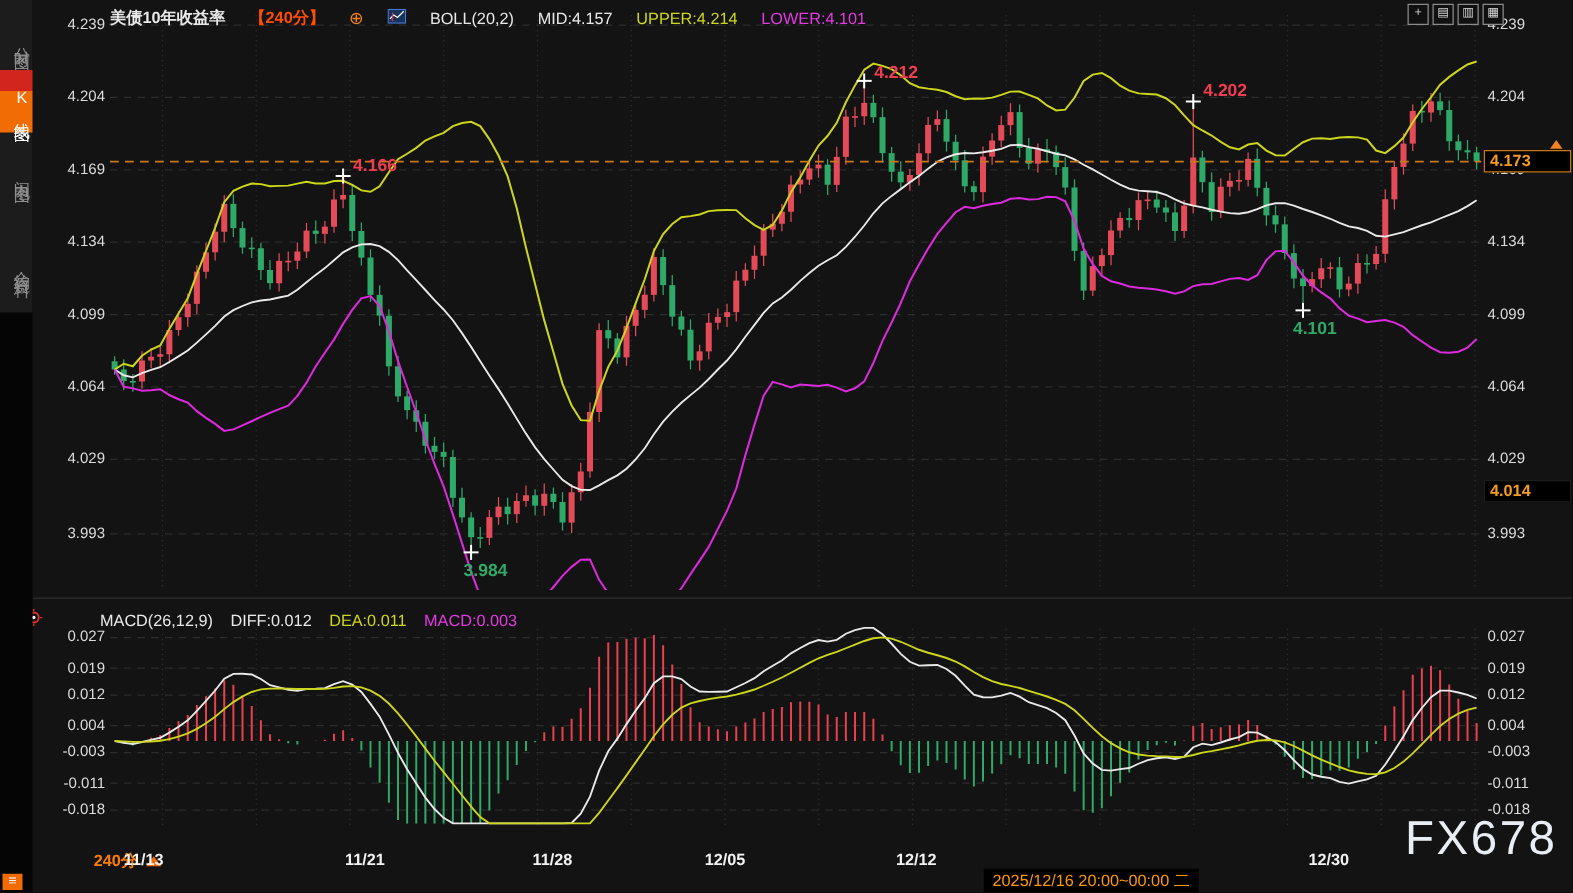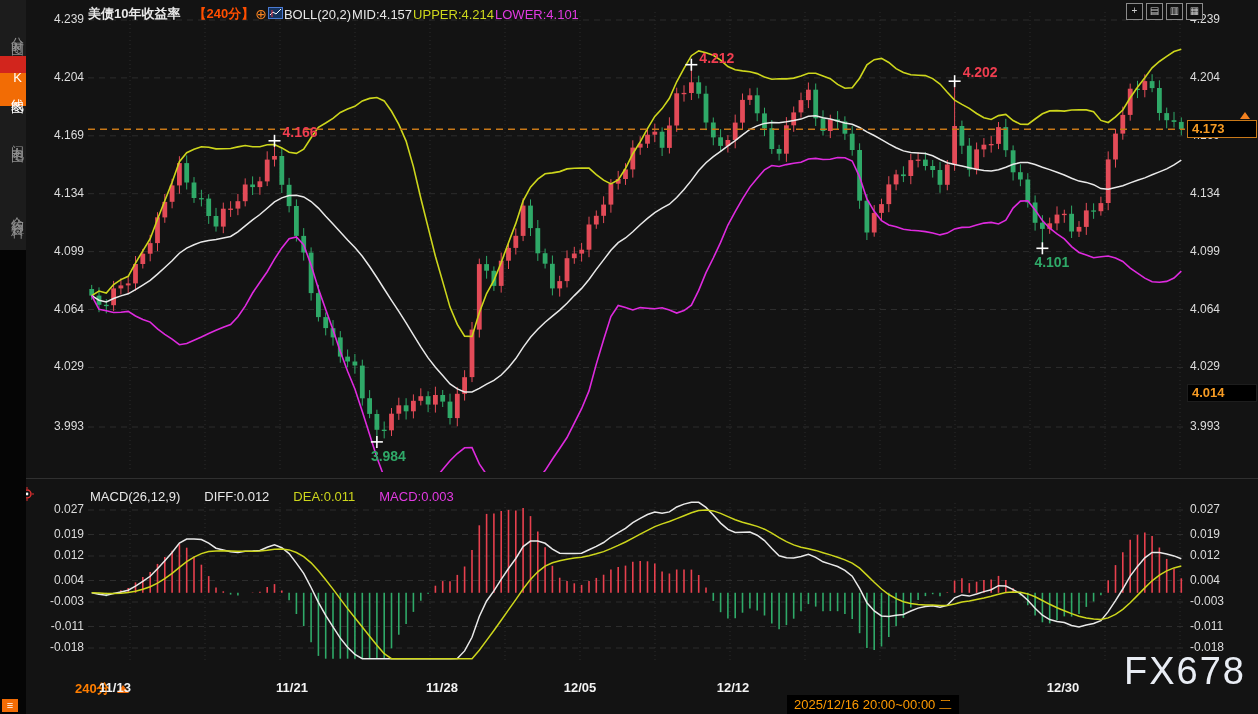--- a/index.html
+++ b/index.html
@@ -6,43 +6,43 @@
   .screen{position:relative;width:1258px;height:714px;background:#131313;overflow:hidden;
     font-family:"Liberation Sans","DejaVu Sans",sans-serif;-webkit-font-smoothing:antialiased;}
   svg.chart{position:absolute;left:0;top:0;}
   
   .sidebar{position:absolute;left:0;top:0;width:26px;height:714px;background:#050505;z-index:5;}
   .sidebar .strip{position:absolute;left:0;top:0;width:26px;height:250px;background:#1c1c1c;}
   .vtab{position:absolute;left:0;width:26px;writing-mode:vertical-rl;text-orientation:upright;
     letter-spacing:3px;font-size:13px;color:#8f8f8f;text-align:center;cursor:pointer;}
   .vtab.active{color:#fff;background:linear-gradient(180deg,#d2251d 0 34%,#f26c05 34%);}
   
-  .hdr{position:absolute;left:88px;top:5px;height:18px;display:flex;align-items:center;gap:1px;
+  .hdr{position:absolute;left:88px;top:5px;height:18px;display:flex;align-items:center;gap:19px;
     font-size:13px;color:#e8e8e8;z-index:4;white-space:nowrap;}
   .hdr .t{font-weight:bold;}
-  .hdr .period{color:#ff4e00;font-weight:bold;margin-left:12px;}
+  .hdr .period{color:#ff4e00;font-weight:bold;}
   .hdr .plus{color:#f58220;font-size:14px;}
   .hdr .upper{color:#cdd61c;}
   .hdr .lower{color:#e23ae2;}
   .winicons{position:absolute;top:3px;left:1126px;display:flex;gap:3px;z-index:6;}
   .winicons span{width:15px;height:15px;border:1px solid #8a8a8a;background:#101010;color:#cfcfcf;
     font-size:10px;line-height:14px;text-align:center;display:block;cursor:pointer;}
   
   .axlab{position:absolute;font-size:12px;color:#dcdcdc;}
   .axlab.l{width:40px;left:44px;text-align:right;}
   .axlab.r{width:52px;left:1190px;text-align:left;}
   
   .pbox{position:absolute;left:1187px;width:64px;height:16px;background:#000;color:#f59a23;
     font-size:13px;font-weight:bold;line-height:16px;padding-left:4px;z-index:4;}
   .pbox.cur{border:1px solid #c87818;}
   .pbox.sec{border:1px solid #1d1d1d;}
   .uparrow{position:absolute;width:0;height:0;border-left:5px solid transparent;border-right:5px solid transparent;
     border-bottom:7px solid #f58220;z-index:5;}
   
-  .macdhdr{position:absolute;left:90px;top:489px;display:flex;gap:24px;font-size:13px;color:#e8e8e8;z-index:4;}
+  .macdhdr{position:absolute;left:80px;top:489px;display:flex;gap:14px;font-size:13px;color:#e8e8e8;z-index:4;}
   .macdhdr .dea{color:#cdd61c;}
   .macdhdr .mac{color:#e23ae2;}
   .target{position:absolute;left:20px;top:487px;z-index:4;}
   
   .xaxis{position:absolute;left:0;top:679px;width:1258px;height:18px;z-index:4;}
   .xlab{position:absolute;top:1px;transform:translateX(-50%);font-size:13px;font-weight:bold;color:#f2f2f2;white-space:nowrap;}
   .xhl{position:absolute;top:16px;transform:translateX(-50%);font-size:13px;color:#ff9a00;background:#000;
     padding:1px 7px;white-space:nowrap;}
   .permin{position:absolute;left:75px;top:1px;font-size:13px;font-weight:bold;color:#ff7e00;display:flex;align-items:center;gap:7px;text-align:right;}
   .tri{width:0;height:0;border-left:6px solid transparent;border-right:6px solid transparent;border-bottom:8px solid #f26c05;}

